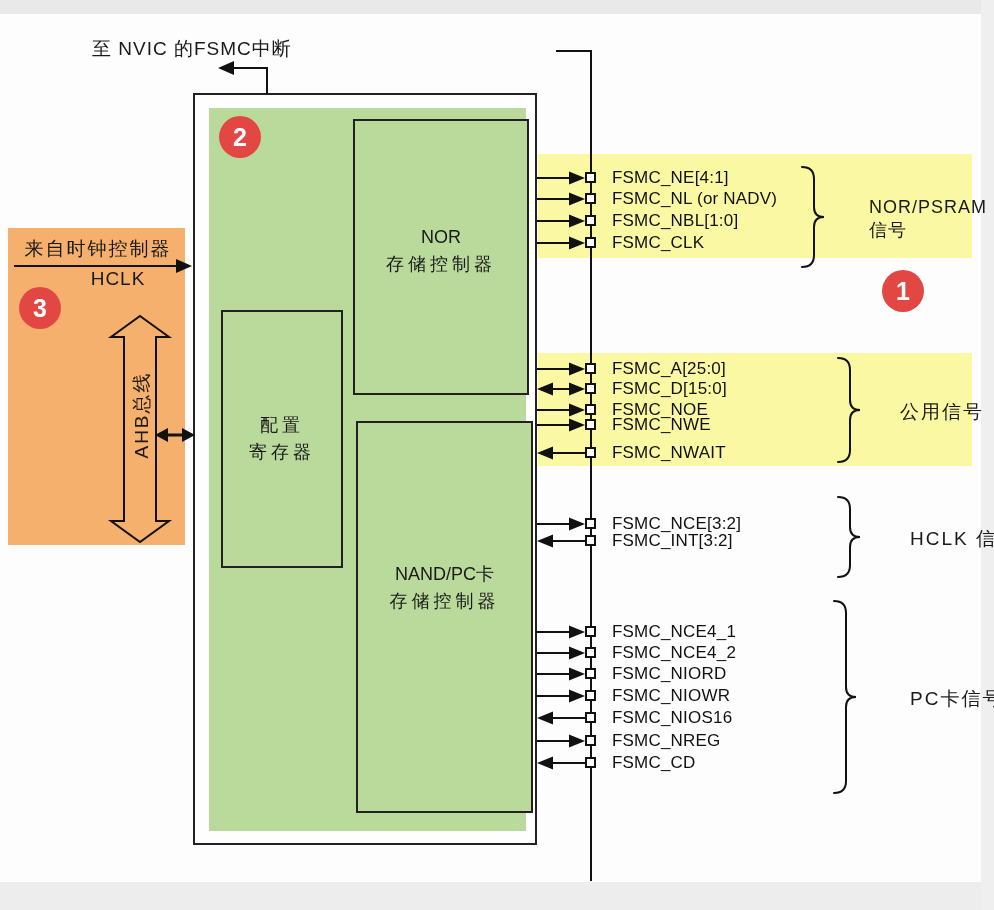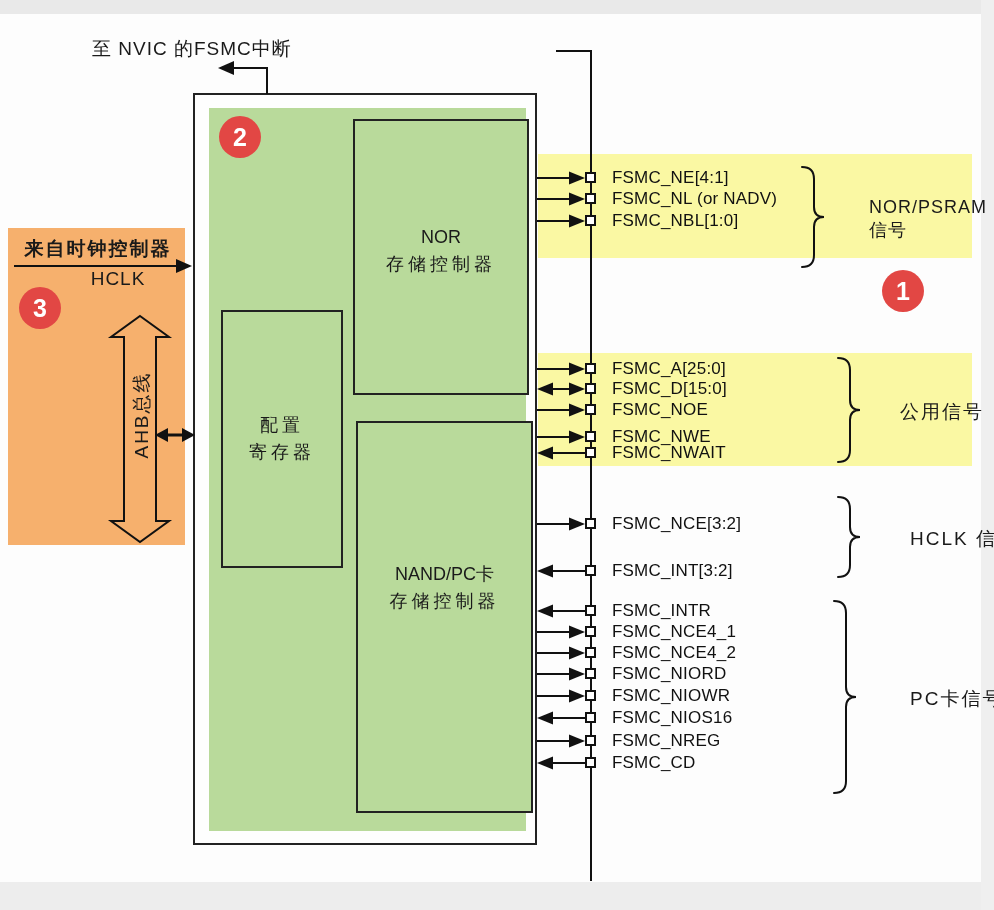--- a/index.html
+++ b/index.html
@@ -38,21 +38,21 @@
   
   .badge{width:42px;height:42px;border-radius:50%;background:var(--red);
     color:#fff;font-size:25px;font-weight:bold;display:flex;align-items:center;justify-content:center;}
   #badge-2{left:219px;top:116px;}
   #badge-3{left:19px;top:287px;}
   #badge-1{left:882px;top:270px;}
 
   
   .t{position:absolute;white-space:nowrap;}
   #interrupt-label{left:92px;top:36px;font-size:19px;letter-spacing:1px;}
-  #clk-src{left:10px;top:236px;width:176px;text-align:center;font-size:19px;letter-spacing:2px;font-weight:bold;}
+  #clk-src{left:10px;top:236px;width:176px;text-align:center;font-size:19px;letter-spacing:2px;}
   #clk-name{left:58px;top:268px;width:120px;text-align:center;font-size:19px;letter-spacing:1px;}
   #ahb-label{left:71px;top:403px;width:140px;height:24px;text-align:center;font-size:19px;letter-spacing:2px;transform:rotate(-90deg);}
 
   .grp-label{font-size:19px;line-height:23px;letter-spacing:2px;margin-left:34px;}
   #grp-label-0{left:835px;top:196px;font-size:18px;letter-spacing:1px;}
   #grp-label-1{left:866px;top:400px;}
   #grp-label-2{left:876px;top:527px;}
   #grp-label-3{left:876px;top:687px;}
 
   
@@ -148,20 +148,28 @@
         <span class="sig-label">FSMC_NL (or NADV)</span>
       </div>
       <div class="sig-row" style="top: 211px;">
         <svg width="52" height="20">
           <line x1="1" x2="37" y1="10" y2="10" stroke="#111" stroke-width="2"></line>
           <polygon points="33,3.5 49,10 33,16.5" fill="#111"></polygon>
         </svg>
         <div class="sig-square"></div>
         <span class="sig-label">FSMC_NBL[1:0]</span>
       </div>
+      <div class="sig-row" style="top: 233px;">
+        <svg width="52" height="20">
+          <line x1="1" x2="37" y1="10" y2="10" stroke="#111" stroke-width="2"></line>
+          <polygon points="33,3.5 49,10 33,16.5" fill="#111"></polygon>
+        </svg>
+        <div class="sig-square"></div>
+        <span class="sig-label">FSMC_CLK</span>
+      </div>
       <div class="sig-row" style="top: 359px;">
         <svg width="52" height="20">
           <line x1="1" x2="37" y1="10" y2="10" stroke="#111" stroke-width="2"></line>
           <polygon points="33,3.5 49,10 33,16.5" fill="#111"></polygon>
         </svg>
         <div class="sig-square"></div>
         <span class="sig-label">FSMC_A[25:0]</span>
       </div>
       <div class="sig-row" style="top: 379px;">
         <svg width="52" height="20">
@@ -173,21 +181,21 @@
         <span class="sig-label">FSMC_D[15:0]</span>
       </div>
       <div class="sig-row" style="top: 400px;">
         <svg width="52" height="20">
           <line x1="1" x2="37" y1="10" y2="10" stroke="#111" stroke-width="2"></line>
           <polygon points="33,3.5 49,10 33,16.5" fill="#111"></polygon>
         </svg>
         <div class="sig-square"></div>
         <span class="sig-label">FSMC_NOE</span>
       </div>
-      <div class="sig-row" style="top: 427px;">
+      <div class="sig-row" style="top: 415px;">
         <svg width="52" height="20">
           <line x1="1" x2="37" y1="10" y2="10" stroke="#111" stroke-width="2"></line>
           <polygon points="33,3.5 49,10 33,16.5" fill="#111"></polygon>
         </svg>
         <div class="sig-square"></div>
         <span class="sig-label">FSMC_NWE</span>
       </div>
       <div class="sig-row" style="top: 443px;">
         <svg width="52" height="20">
           <line x1="15" x2="49" y1="10" y2="10" stroke="#111" stroke-width="2"></line>
@@ -197,35 +205,27 @@
         <span class="sig-label">FSMC_NWAIT</span>
       </div>
       <div class="sig-row" style="top: 514px;">
         <svg width="52" height="20">
           <line x1="1" x2="37" y1="10" y2="10" stroke="#111" stroke-width="2"></line>
           <polygon points="33,3.5 49,10 33,16.5" fill="#111"></polygon>
         </svg>
         <div class="sig-square"></div>
         <span class="sig-label">FSMC_NCE[3:2]</span>
       </div>
-      <div class="sig-row" style="top: 561px;">
+      <div class="sig-row" style="top: 531px;">
         <svg width="52" height="20">
           <line x1="15" x2="49" y1="10" y2="10" stroke="#111" stroke-width="2"></line>
           <polygon points="17,3.5 1,10 17,16.5" fill="#111"></polygon>
         </svg>
         <div class="sig-square"></div>
         <span class="sig-label">FSMC_INT[3:2]</span>
-      </div>
-      <div class="sig-row" style="top: 601px;">
-        <svg width="52" height="20">
-          <line x1="15" x2="49" y1="10" y2="10" stroke="#111" stroke-width="2"></line>
-          <polygon points="17,3.5 1,10 17,16.5" fill="#111"></polygon>
-        </svg>
-        <div class="sig-square"></div>
-        <span class="sig-label">FSMC_INTR</span>
       </div>
       <div class="sig-row" style="top: 622px;">
         <svg width="52" height="20">
           <line x1="1" x2="37" y1="10" y2="10" stroke="#111" stroke-width="2"></line>
           <polygon points="33,3.5 49,10 33,16.5" fill="#111"></polygon>
         </svg>
         <div class="sig-square"></div>
         <span class="sig-label">FSMC_NCE4_1</span>
       </div>
       <div class="sig-row" style="top: 643px;">

